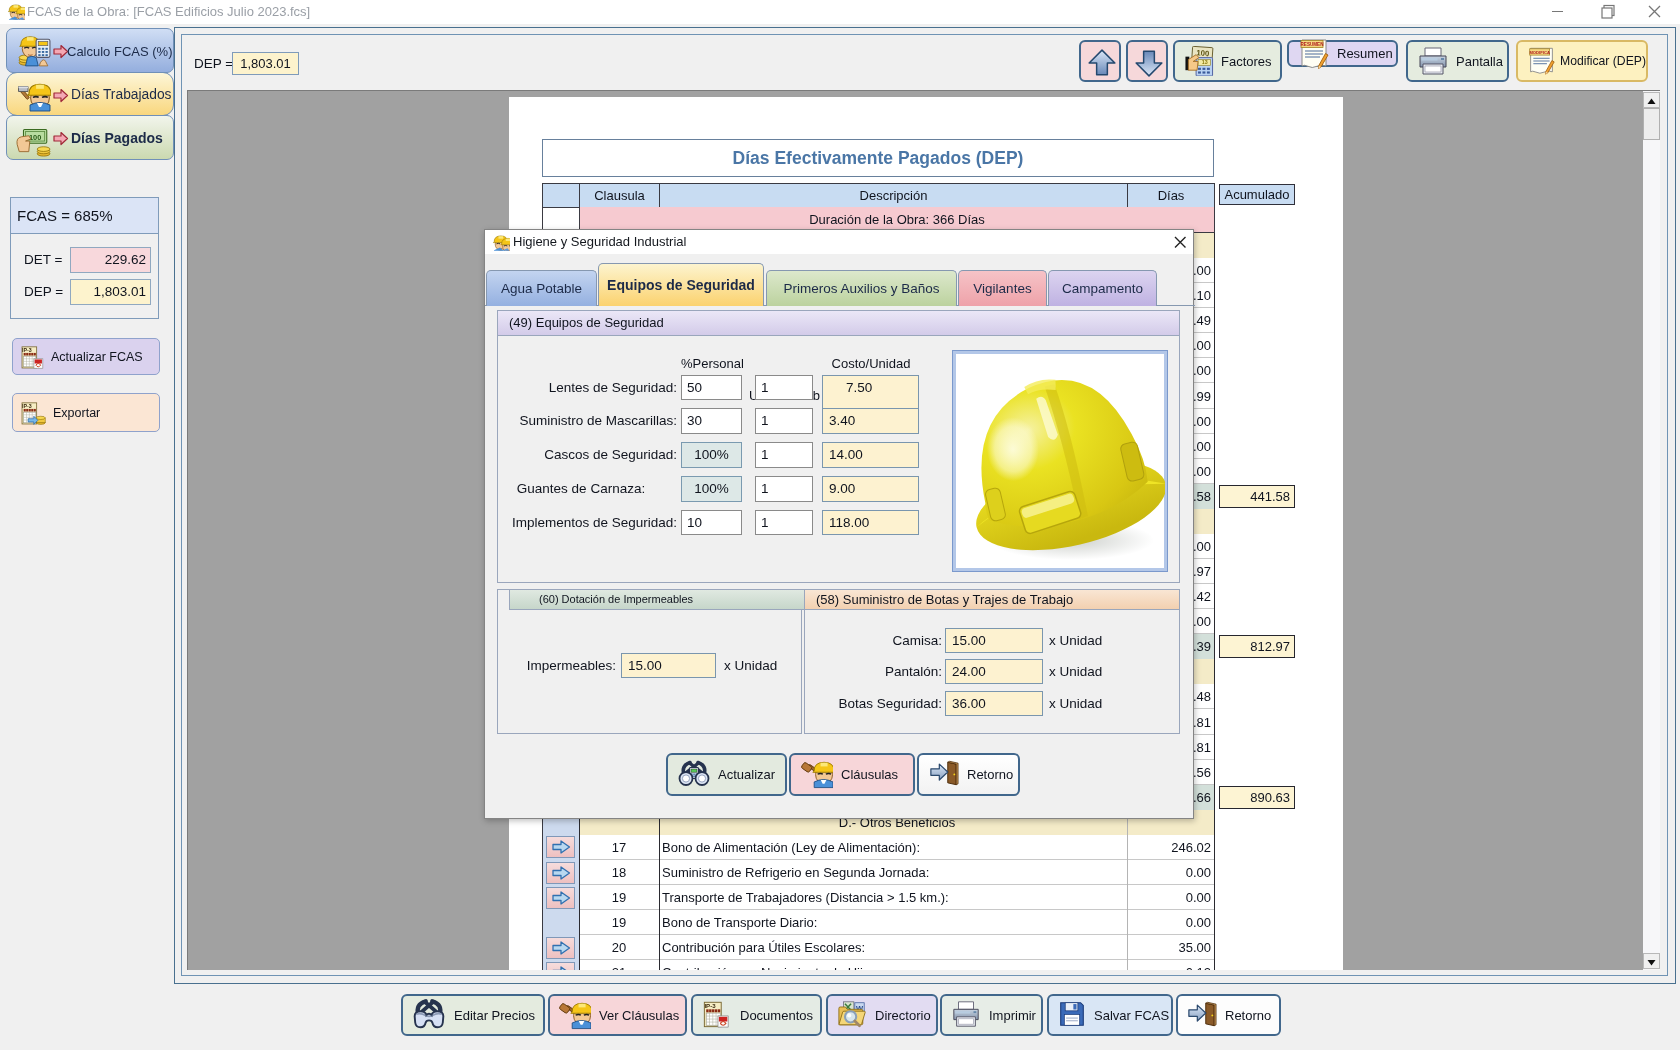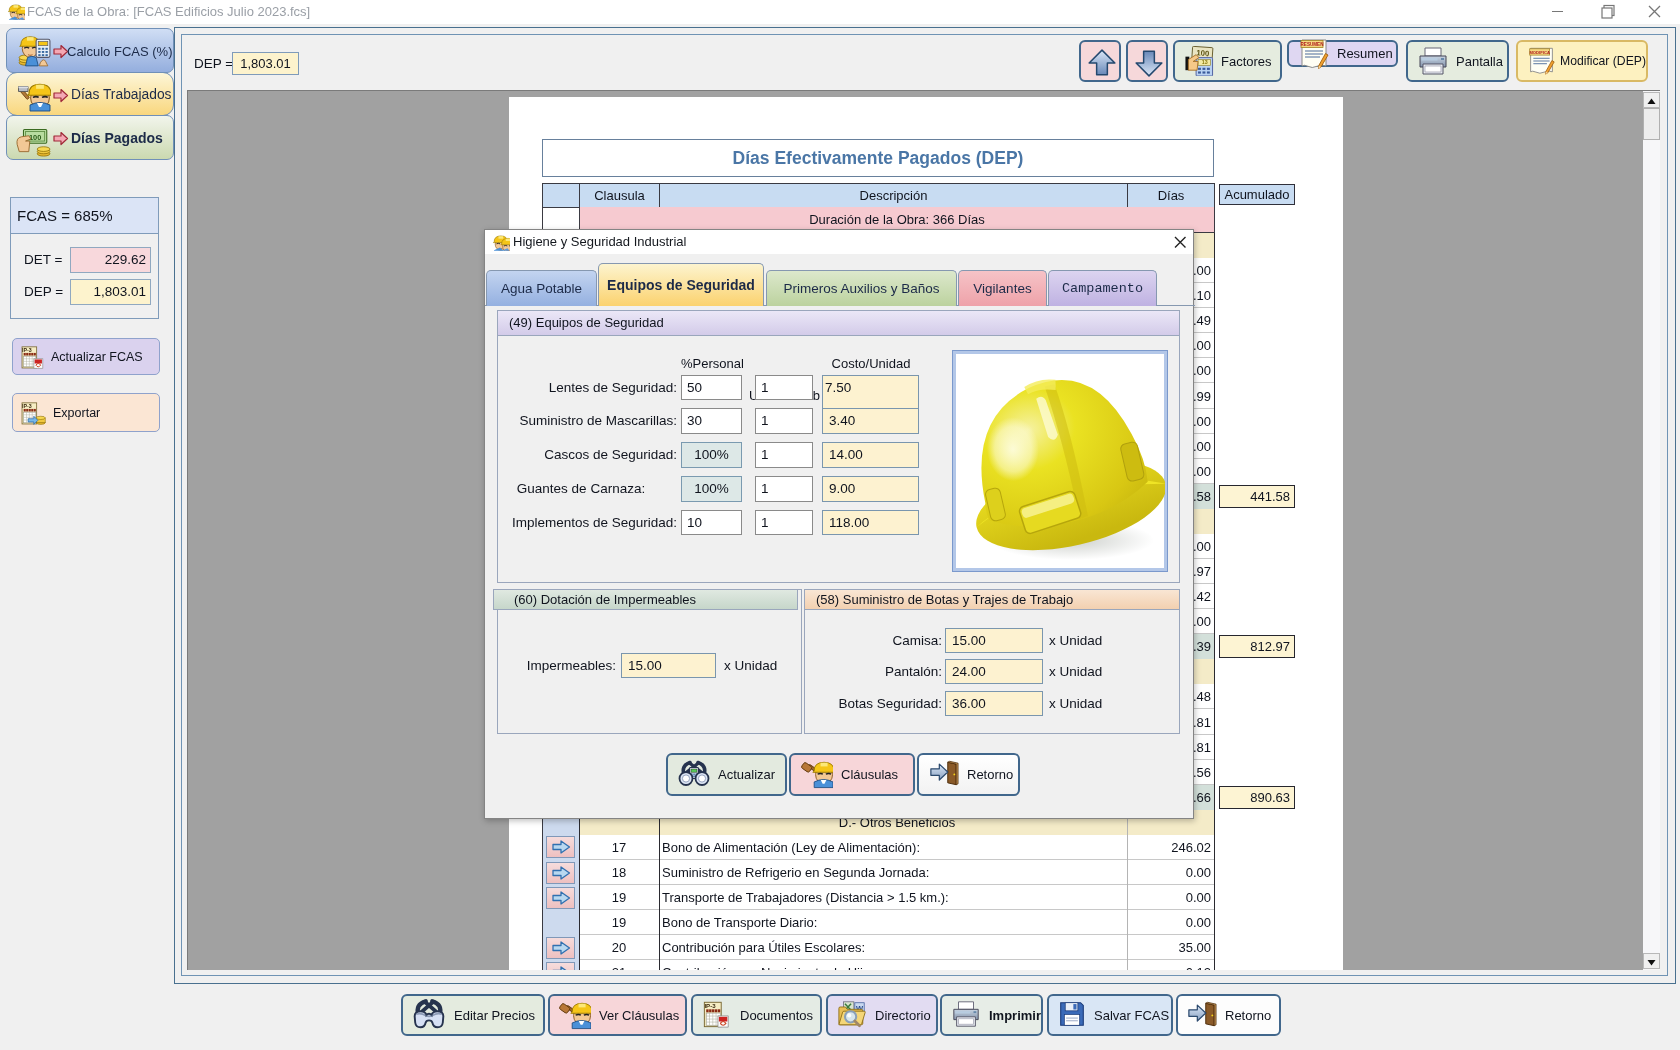--- a/index.html
+++ b/index.html
@@ -457,31 +457,31 @@
 <path d="M8.5 16.8 L14.5 14.2 L16.5 16.8 Z" fill="#5a98dc"></path>
         </svg></div>
 <div class="a" style="position:absolute;left:28px;top:0;height:24px;line-height:24px;font-size:13px;color:#14181e;">Higiene y Seguridad Industrial</div>
 <div class="a" style="position:absolute;left:688px;top:5px;width:15px;height:15px;"><svg width="15" height="15">
           <path d="M2 2 L12.5 12.5 M12.5 2 L2 12.5" stroke="#222" stroke-width="1.4"></path>
         </svg></div>
 <div class="a" style="position:absolute;left:0px;top:75px;width:710px;height:1px;background:#8698b0;"></div>
 <div class="a" style="position:absolute;left:1px;top:40px;width:111px;height:36px;background:linear-gradient(#c3d4f0,#94b0e0);border:1px solid #8698b0;border-bottom:none;border-radius:5px 5px 0 0;text-align:center;line-height:36px;font-size:13.5px;color:#1c2a48;white-space:nowrap;">Agua Potable</div>
 <div class="a" style="position:absolute;left:281px;top:40px;width:191px;height:36px;background:linear-gradient(#dce8cc,#bcd29e);border:1px solid #8698b0;border-bottom:none;border-radius:5px 5px 0 0;text-align:center;line-height:36px;font-size:13.5px;color:#1c2a48;white-space:nowrap;">Primeros Auxilios y Baños</div>
 <div class="a" style="position:absolute;left:473px;top:40px;width:89px;height:36px;background:linear-gradient(#f6c3c7,#eea2a9);border:1px solid #8698b0;border-bottom:none;border-radius:5px 5px 0 0;text-align:center;line-height:36px;font-size:13.5px;color:#1c2a48;white-space:nowrap;">Vigilantes</div>
-<div class="a" style="position:absolute;left:563px;top:40px;width:109px;height:36px;background:linear-gradient(#dcd4f0,#bfb2e2);border:1px solid #8698b0;border-bottom:none;border-radius:5px 5px 0 0;text-align:center;line-height:36px;font-size:13.5px;color:#1c2a48;white-space:nowrap;font-family:Liberation Mono, monospace;">Campamento</div>
+<div class="a" style="position:absolute;left:563px;top:40px;width:109px;height:36px;background:linear-gradient(#dcd4f0,#bfb2e2);border:1px solid #8698b0;border-bottom:none;border-radius:5px 5px 0 0;text-align:center;line-height:36px;font-size:13.5px;color:#1c2a48;white-space:nowrap;">Campamento</div>
 <div class="a" style="position:absolute;left:113px;top:33px;width:166px;height:43px;background:linear-gradient(#fdf4cf,#fbd26e);border:1px solid #8698b0;border-bottom:none;border-radius:5px 5px 0 0;text-align:center;line-height:43px;font-weight:bold;font-size:14px;color:#1c2a48;white-space:nowrap;">Equipos de Seguridad</div>
 <div class="a" style="position:absolute;left:12px;top:80px;width:683px;height:273px;border:1px solid #9aa6bc;background:#f0f0f0;"></div>
 <div class="a" style="position:absolute;left:12px;top:80px;width:683px;height:26px;background:linear-gradient(#ebe7f7,#d3cbe9);border:1px solid #9aa6bc;line-height:24px;padding-left:11px;font-size:13px;">(49) Equipos de Seguridad</div>
 <div class="a" style="position:absolute;left:196px;top:126px;width:61px;height:15px;text-align:center;font-size:13px;">%Personal</div>
 <div class="a" style="position:absolute;left:262px;top:126px;width:75px;height:15px;text-align:center;font-size:13px;margin-top:32px;">Unidad/Trab</div>
 <div class="a" style="position:absolute;left:337px;top:126px;width:98px;height:15px;text-align:center;font-size:13px;">Costo/Unidad</div>
 <div class="a" style="position:absolute;left:0px;top:144.6px;width:192px;height:25px;text-align:right;line-height:25px;font-size:13.5px;white-space:nowrap;">Lentes de Seguridad:</div>
 <div class="a" style="position:absolute;left:196px;top:144.6px;width:61px;height:25.5px;background:#fff;border:1px solid #8a8a8a;line-height:24px;padding-left:5px;font-size:13.5px;">50</div>
 <div class="a" style="position:absolute;left:270px;top:144.6px;width:58px;height:25.5px;background:#fff;border:1px solid #8a8a8a;line-height:24px;padding-left:5px;font-size:13.5px;">1</div>
-<div class="a" style="position:absolute;left:337px;top:144.6px;width:97px;height:36px;background:#fdf2d0;border:1px solid #7a96ae;line-height:24px;padding-left:2px;font-size:13.5px;">7.50</div>
+<div class="a" style="position:absolute;left:337px;top:144.6px;width:97px;height:36px;background:#fdf2d0;border:1px solid #7a96ae;line-height:24px;padding-left:23px;font-size:13.5px;">7.50</div>
 <div class="a" style="position:absolute;left:0px;top:178.4px;width:192px;height:25px;text-align:right;line-height:25px;font-size:13.5px;white-space:nowrap;">Suministro de Mascarillas:</div>
 <div class="a" style="position:absolute;left:196px;top:178.4px;width:61px;height:25.5px;background:#fff;border:1px solid #8a8a8a;line-height:24px;padding-left:5px;font-size:13.5px;">30</div>
 <div class="a" style="position:absolute;left:270px;top:178.4px;width:58px;height:25.5px;background:#fff;border:1px solid #8a8a8a;line-height:24px;padding-left:5px;font-size:13.5px;">1</div>
 <div class="a" style="position:absolute;left:337px;top:178.4px;width:97px;height:25.5px;background:#fdf2d0;border:1px solid #7a96ae;line-height:24px;padding-left:6px;font-size:13.5px;">3.40</div>
 <div class="a" style="position:absolute;left:0px;top:212.2px;width:192px;height:25px;text-align:right;line-height:25px;font-size:13.5px;white-space:nowrap;">Cascos de Seguridad:</div>
 <div class="a" style="position:absolute;left:196px;top:212.2px;width:61px;height:25.5px;background:#dde8e7;border:1px solid #7a9ab0;text-align:center;line-height:24px;font-size:13.5px;">100%</div>
 <div class="a" style="position:absolute;left:270px;top:212.2px;width:58px;height:25.5px;background:#fff;border:1px solid #8a8a8a;line-height:24px;padding-left:5px;font-size:13.5px;">1</div>
 <div class="a" style="position:absolute;left:337px;top:212.2px;width:97px;height:25.5px;background:#fdf2d0;border:1px solid #7a96ae;line-height:24px;padding-left:6px;font-size:13.5px;">14.00</div>
 <div class="a" style="position:absolute;left:0px;top:246.0px;width:192px;height:25px;text-align:center;line-height:25px;font-size:13.5px;white-space:nowrap;">Guantes de Carnaza:</div>
 <div class="a" style="position:absolute;left:196px;top:246.0px;width:61px;height:25.5px;background:#dde8e7;border:1px solid #7a9ab0;text-align:center;line-height:24px;font-size:13.5px;">100%</div>
@@ -524,21 +524,21 @@
 <path d="M97 40 Q104 37 106 44 L110 80 Q105 88 100 80 Z" fill="#fdfcdc" opacity="0.75"></path>
 <path d="M88 26 Q104 20 120 26 L118 36 Q102 30 90 34 Z" fill="#f4ec5a" opacity="0.8"></path>
 <rect x="56" y="140" width="58" height="28" rx="5" fill="#e6da20" stroke="#b6a60c" stroke-width="1.5" transform="rotate(-5 85 154)"></rect>
 <rect x="58" y="142" width="54" height="10" rx="4" fill="#f6f088" transform="rotate(-5 85 154)" opacity="0.95"></rect>
 <rect x="26" y="118" width="15" height="32" rx="5" fill="#ddd01c" stroke="#b6a60c" stroke-width="1"></rect>
 <rect x="168" y="104" width="17" height="38" rx="5" fill="#cdbc10" stroke="#b0a00e" stroke-width="1"></rect>
 </g>
           </svg></div>
       </div>
 <div class="a" style="position:absolute;left:12px;top:359px;width:305px;height:145px;border:1px solid #9aa6bc;"></div>
-<div class="a" style="position:absolute;left:8px;top:359px;width:305px;height:21px;background:linear-gradient(#e0e9e1,#c6d6ca);border:1px solid #9aa6bc;line-height:19px;padding-left:20px;font-size:13px;">(60) Dotación de Impermeables</div>
+<div class="a" style="position:absolute;left:24px;top:359px;width:305px;height:21px;background:linear-gradient(#e0e9e1,#c6d6ca);border:1px solid #9aa6bc;line-height:19px;padding-left:29px;font-size:11px;">(60) Dotación de Impermeables</div>
 <div class="a" style="position:absolute;left:0px;top:423px;width:131px;height:25px;text-align:right;line-height:25px;font-size:13.5px;">Impermeables:</div>
 <div class="a" style="position:absolute;left:136px;top:423px;width:95px;height:25px;background:#fdf2d0;border:1px solid #7a96ae;line-height:23px;padding-left:6px;font-size:13.5px;">15.00</div>
 <div class="a" style="position:absolute;left:239px;top:423px;width:70px;height:25px;line-height:25px;font-size:13.5px;">x Unidad</div>
 <div class="a" style="position:absolute;left:319px;top:359px;width:376px;height:145px;border:1px solid #9aa6bc;"></div>
 <div class="a" style="position:absolute;left:319px;top:359px;width:376px;height:21px;background:linear-gradient(#f9e6d4,#f3d0b0);border:1px solid #9aa6bc;line-height:19px;padding-left:11px;font-size:13px;">(58) Suministro de Botas y Trajes de Trabajo</div>
 <div class="a" style="position:absolute;left:320px;top:397.5px;width:137px;height:25px;text-align:right;line-height:25px;font-size:13.5px;">Camisa:</div>
 <div class="a" style="position:absolute;left:460px;top:397.5px;width:98px;height:25px;background:#fdf2d0;border:1px solid #7a96ae;line-height:23px;padding-left:6px;font-size:13.5px;">15.00</div>
 <div class="a" style="position:absolute;left:564px;top:397.5px;width:70px;height:25px;line-height:25px;font-size:13.5px;">x Unidad</div>
 <div class="a" style="position:absolute;left:320px;top:429.2px;width:137px;height:25px;text-align:right;line-height:25px;font-size:13.5px;">Pantalón:</div>
 <div class="a" style="position:absolute;left:460px;top:429.2px;width:98px;height:25px;background:#fdf2d0;border:1px solid #7a96ae;line-height:23px;padding-left:6px;font-size:13.5px;">24.00</div>
@@ -681,21 +681,21 @@
 <text x="24" y="12" font-family="Liberation Sans,sans-serif" font-size="8" font-weight="bold" fill="#2a4a8a" text-anchor="middle">W</text>
 <path d="M2 9 Q2 7.5 3.5 7.5 L9 7.5 L11 10 L26 10 Q27.5 10 27.5 11.5 L27.5 25 Q27.5 26.5 26 26.5 L3.5 26.5 Q2 26.5 2 25 Z" fill="#e8bf55" stroke="#8a6a10" stroke-width="0.9"></path>
 <path d="M2 26.5 L6 13 Q6.3 12 7.5 12 L29 12 Q30.5 12 30 13.5 L26.3 25.5 Q26 26.5 24.8 26.5 Z" fill="#f4d678" stroke="#8a6a10" stroke-width="0.9"></path>
 <circle cx="14.5" cy="18" r="6" fill="#d4e8f8" fill-opacity="0.9" stroke="#8aa0b8" stroke-width="2.2"></circle>
 <circle cx="13" cy="16.5" r="2.2" fill="#ffffff" fill-opacity="0.9"></circle>
 <line x1="19" y1="22.5" x2="24" y2="27.5" stroke="#a08868" stroke-width="3" stroke-linecap="round"></line>
 </g>
         </svg></div>
       <div style="margin-left:8px;font-size:13px;white-space:nowrap;">Directorio</div>
     </div>
-<div class="btn" style="left:940px;top:994px;width:103px;height:42px;background:#e7ede7;font-weight:bold;">
+<div class="btn" style="left:940px;top:994px;width:103px;height:42px;background:#e7ede7;">
       <div style="margin-left:9px;"><svg width="30" height="30" viewBox="0 0 32 30">
 <g>
 <path d="M8 2 L24 2 L24 10 L8 10 Z" fill="#fff" stroke="#667" stroke-width="1"></path>
 <path d="M3 10 L29 10 L29 21 L3 21 Z" fill="url(#pg_35)" stroke="#445" stroke-width="1"></path>
 <rect x="4.5" y="12" width="16" height="2.5" fill="#b8cce0"></rect>
 <rect x="24" y="12" width="3" height="2" fill="#68a"></rect>
 <path d="M6 18 L26 18 L26 28 L6 28 Z" fill="#e8ecf2" stroke="#556" stroke-width="1"></path>
 <path d="M8 20 L24 20 L24 26 L8 26 Z" fill="#fff" stroke="#99a" stroke-width="0.7"></path>
 </g>
 <defs>

